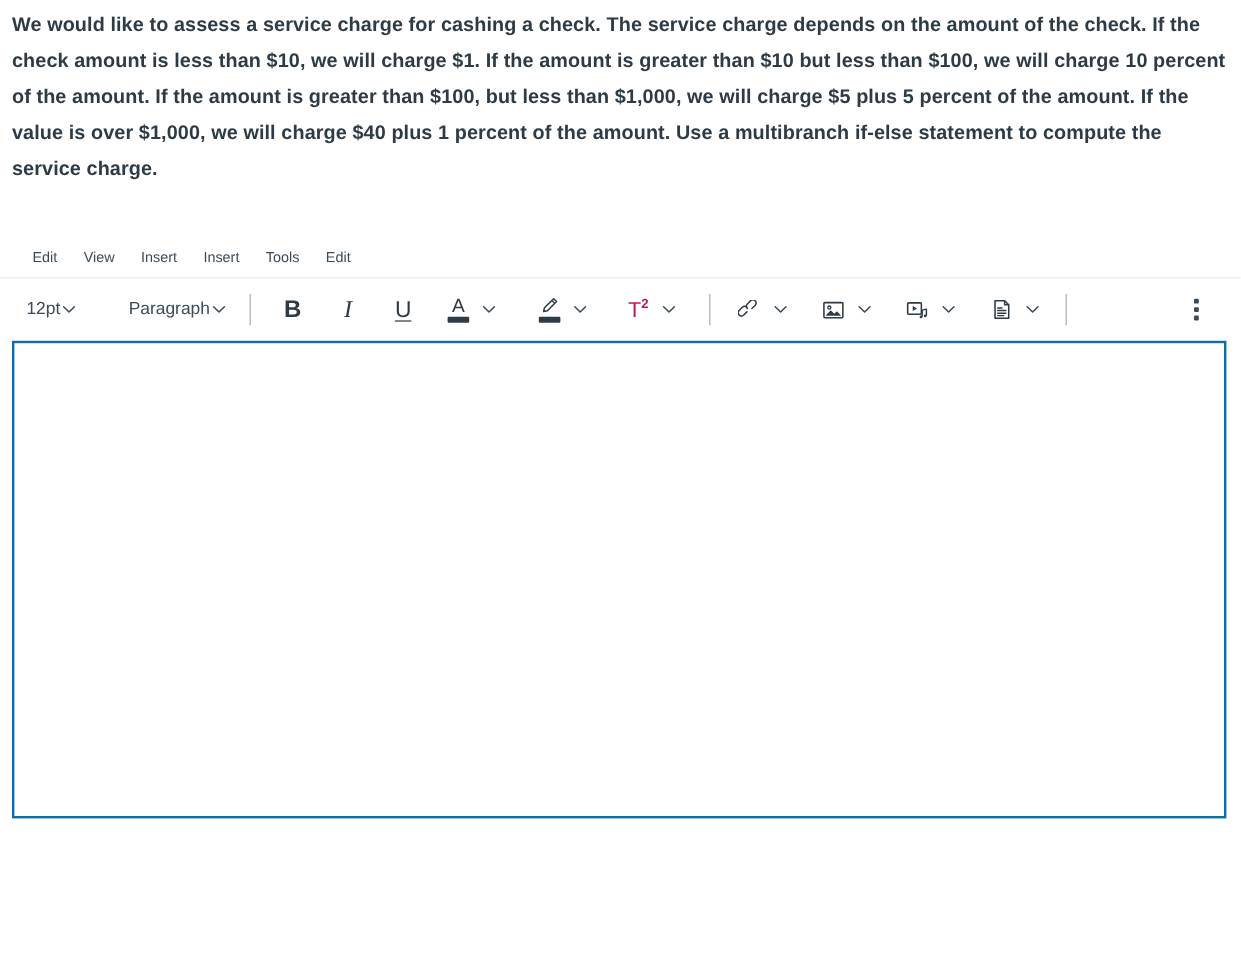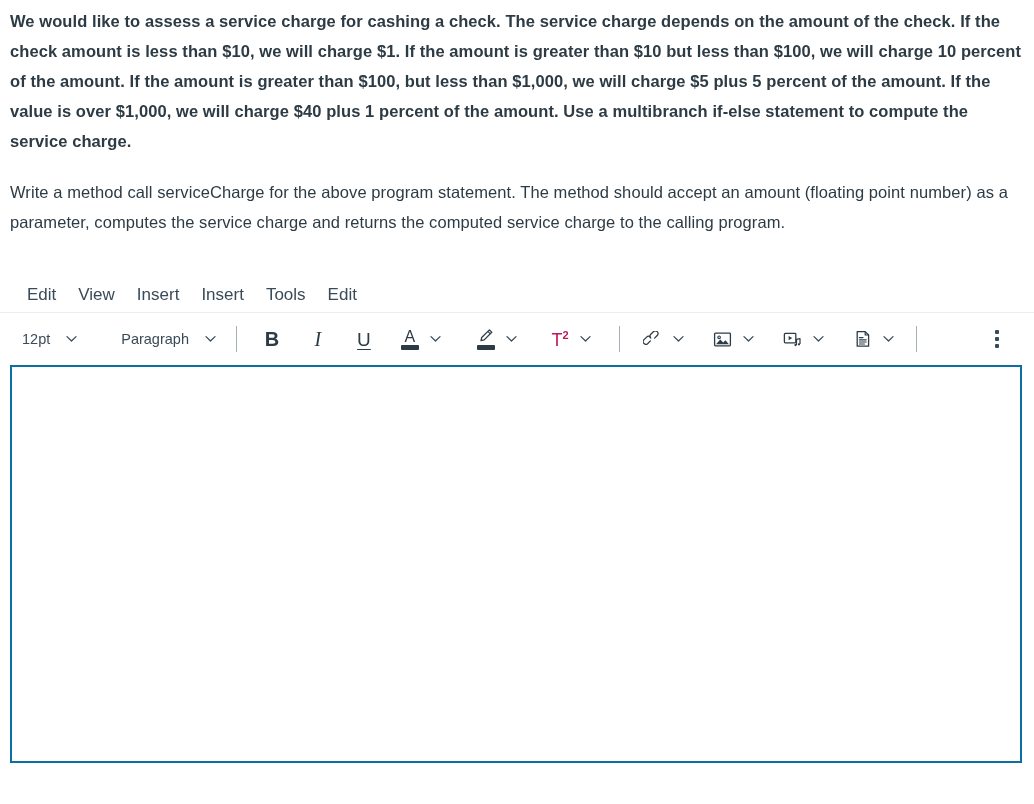--- a/index.html
+++ b/index.html
@@ -38,40 +38,40 @@
   
   .menubar {
     display: flex;
     align-items: center;
     gap: 0px;
     height: 34px;
     padding-left: 16px;
     border-bottom: 1px solid #ededef;
   }
   .menu-item {
-    font-size: 17px;
+    font-size: 12px;
     color: #3a4b58;
     padding: 4px 11px;
     border-radius: 3px;
     cursor: pointer;
     white-space: nowrap;
   }
 
   
   .toolbar {
     display: flex;
     align-items: center;
     height: 52px;
     padding-left: 14px;
     padding-right: 10px;
   }
   .tb-select {
     display: inline-flex;
     align-items: center;
-    gap: 16px;
+    gap: 2px;
     font-size: 14.5px;
     color: #3a4b58;
     padding: 6px 8px;
     border-radius: 3px;
     cursor: pointer;
     white-space: nowrap;
   }
 
   .sep {
     width: 1px;
@@ -195,21 +195,20 @@
     outline: none;
   }
 
   svg { display: block; }
 </style>
 </head>
 <body>
 
 <div class="prose">
   <p class="first">We would like to assess a service charge for cashing a check. The service charge depends on the amount of the check. If the check amount is less than $10, we will charge $1. If the amount is greater than $10 but less than $100, we will charge 10 percent of the amount.  If the amount is greater than $100, but less than $1,000, we will charge $5 plus 5 percent of the amount.  If the value is over $1,000, we will charge $40 plus 1 percent of the amount.  Use a multibranch if-else statement to compute the service charge.</p>
-  <p class="second">Write a method call serviceCharge for the above program statement.  The method should accept an amount (floating point number) as a parameter, computes the service charge and returns the computed service charge to the calling program.</p>
 </div>
 
 <div class="editor">
 
   <div class="menubar">
     <div class="menu-item">Edit</div>
     <div class="menu-item">View</div>
     <div class="menu-item">Insert</div>
     <div class="menu-item">Insert</div>
     <div class="menu-item">Tools</div>

